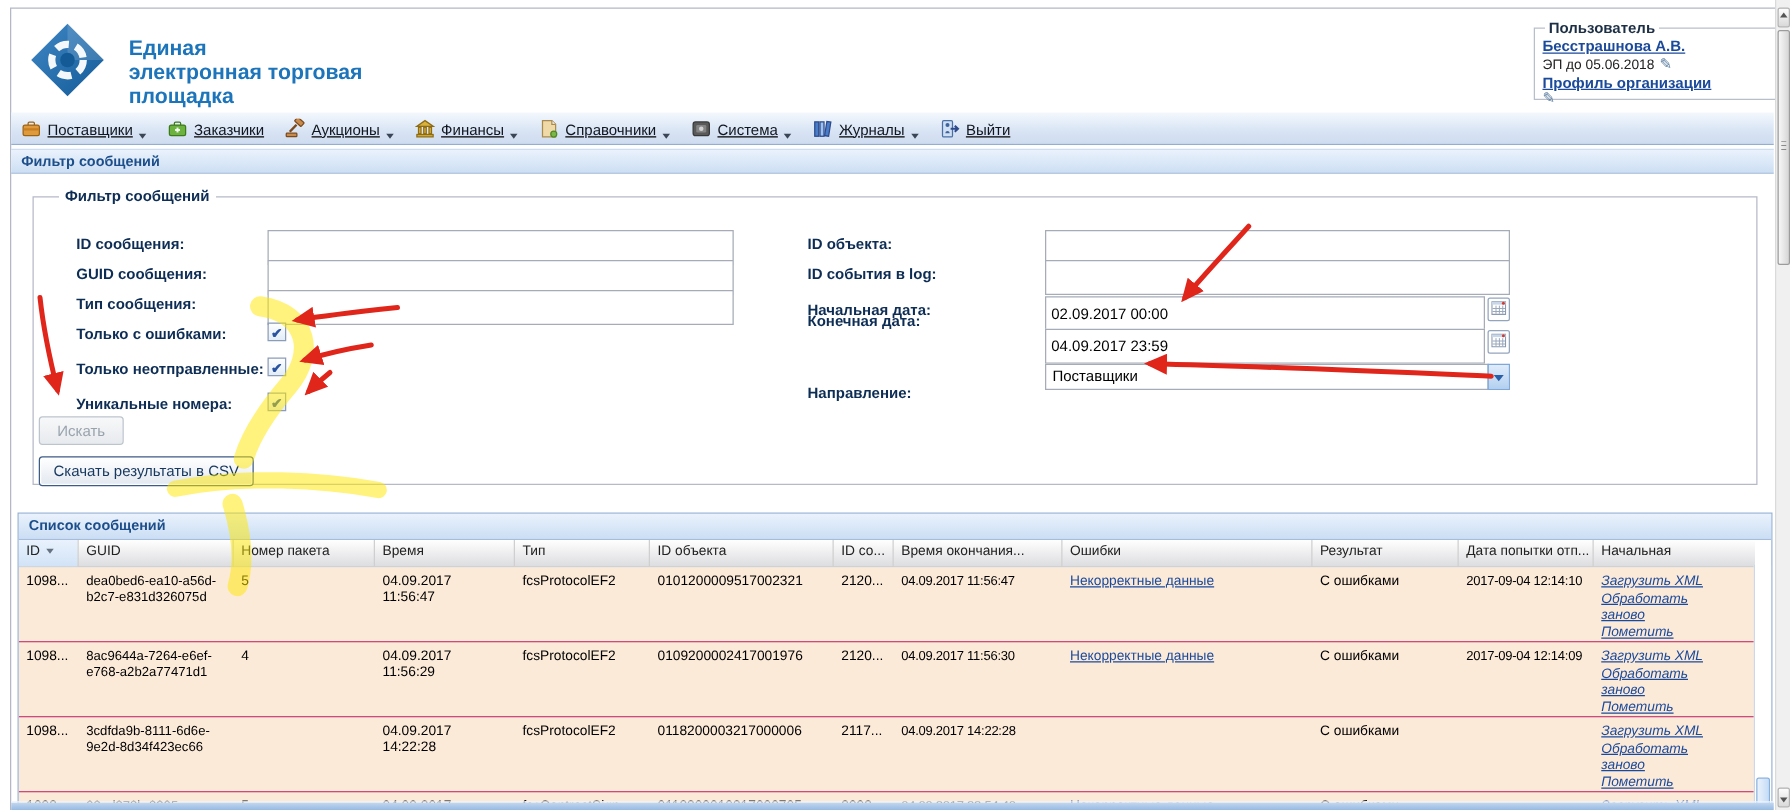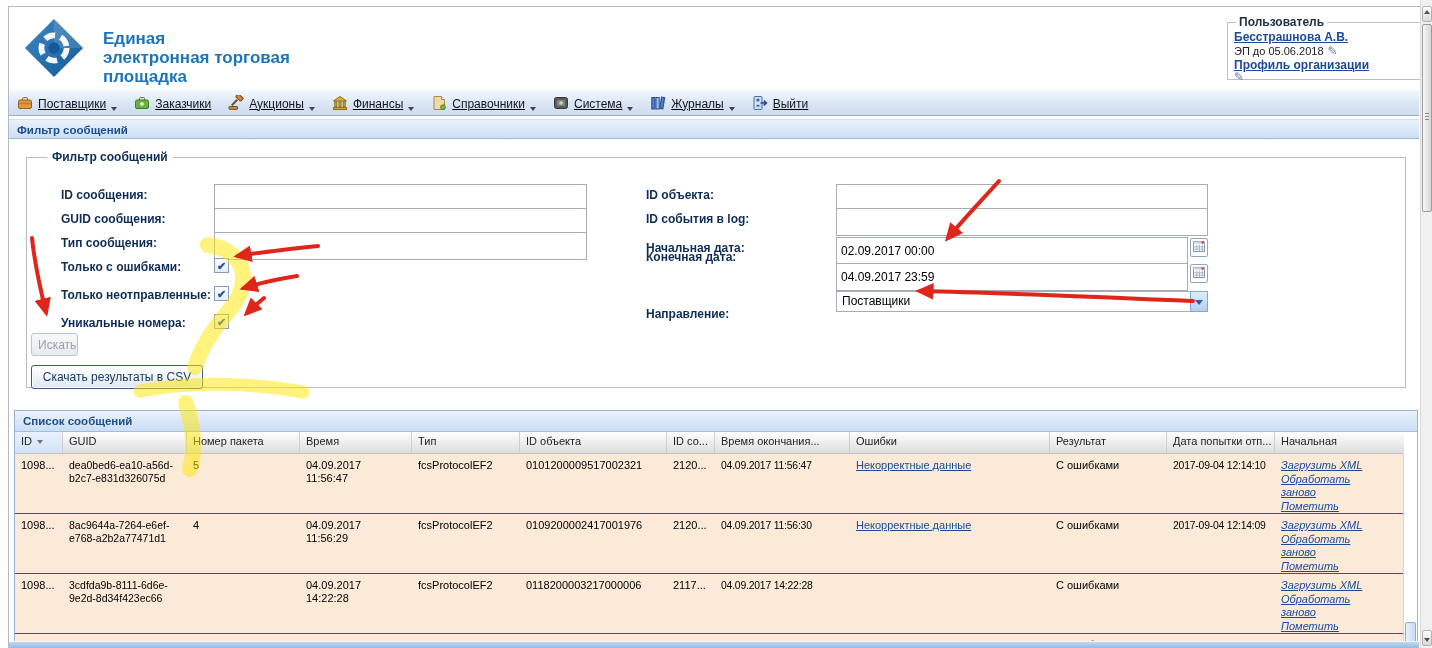--- a/index.html
+++ b/index.html
@@ -213,21 +213,21 @@
     <div class="lbl" style="left:34px;top:72px;">Тип сообщения:</div>
     <input class="txt" style="left: 187px; top: 68px; width: 373px;">
 
     <div class="lbl" style="left:34px;top:96px;">Только с ошибками:</div>
     <div class="chk" style="left:187px;top:94px;"><span>✔</span></div>
     <div class="lbl" style="left:34px;top:124px;">Только неотправленные:</div>
     <div class="chk" style="left:187px;top:122px;"><span>✔</span></div>
     <div class="lbl" style="left:34px;top:152px;">Уникальные номера:</div>
     <div class="chk" style="left:187px;top:150px;"><span>✔</span></div>
 
-    <button class="btn btn-disabled" style="left:4px;top:169px;width:47px;height:23px;" disabled="">Искать</button>
+    <button class="btn btn-disabled" style="left:4px;top:169px;width:68px;height:23px;" disabled="">Искать</button>
     <button class="btn btn-csv" style="left:4px;top:201px;width:172px;height:24px;">Скачать результаты в CSV</button>
 
     <div class="lbl" style="left:619px;top:24px;">ID объекта:</div>
     <input class="txt" style="left: 809px; top: 20px; width: 372px;">
     <div class="lbl" style="left:619px;top:48px;">ID события в log:</div>
     <input class="txt" style="left: 809px; top: 44px; width: 372px;">
 
     <div class="lbl" style="left:619px;top:77px;">Начальная дата:</div>
     <input class="txt" style="left: 809px; top: 73px; width: 352px;" value="02.09.2017 00:00">
     <button class="cal-btn" style="left:1163px;top:74px;">

